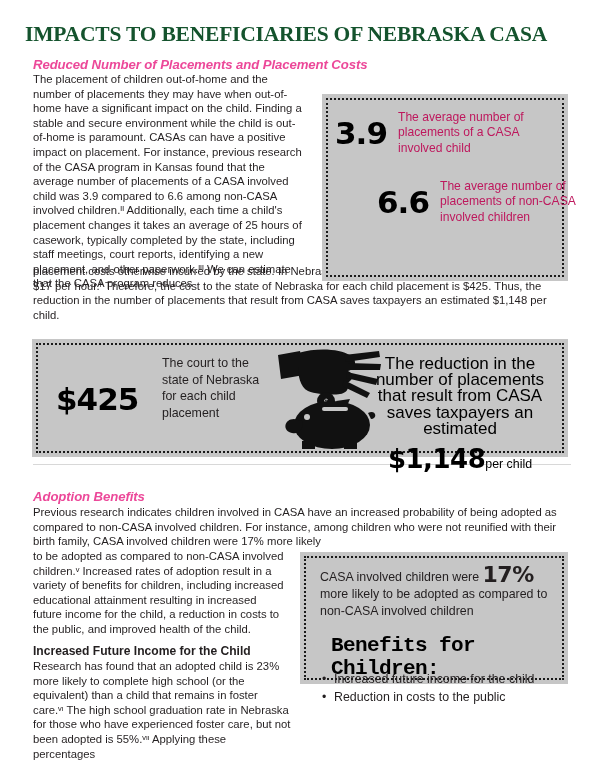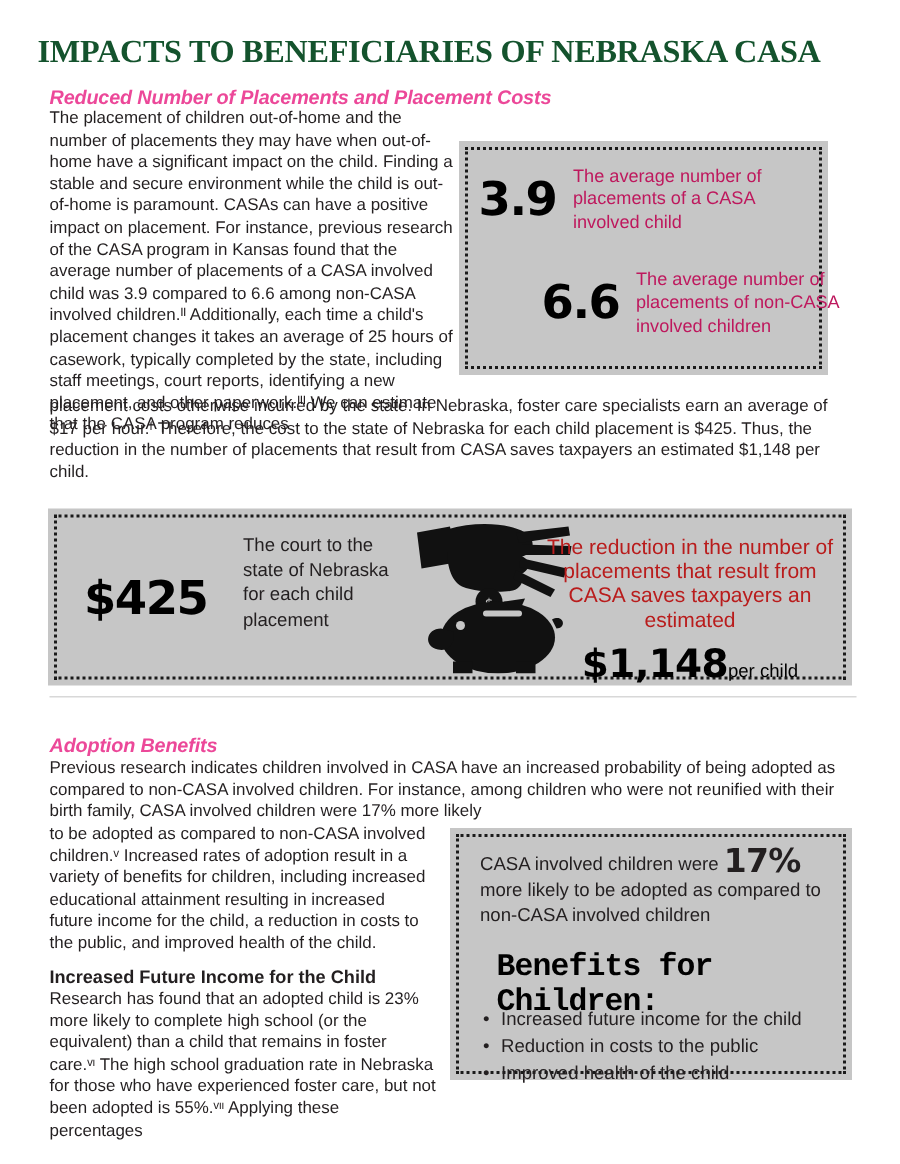--- a/index.html
+++ b/index.html
@@ -71,21 +71,21 @@
   }
   .statbox .dotborder {
     position: absolute;
     left: 4px; top: 4px; right: 4px; bottom: 4px;
     border: 2px dotted #1a1a1a;
     box-sizing: border-box;
     pointer-events: none;
   }
 
   
-  #box-placements { left: 306px; top: 94px; width: 246px; height: 156px; }
+  #box-placements { left: 322px; top: 94px; width: 246px; height: 187px; }
   .stat-row { position: absolute; display: flex; align-items: center; }
   .stat-num {
     font-size: 31px;
     font-weight: bold;
     font-family: "DejaVu Sans", sans-serif;
     color: #000;
     letter-spacing: -1px;
     width: 62px;
     text-align: center;
     flex: none;
@@ -123,41 +123,41 @@
     left: 246px; top: 10px;
     width: 104px; height: 100px;
   }
   .savings-block {
     position: absolute;
     left: 330px; top: 17px;
     width: 196px;
     text-align: center;
   }
   .savings-desc {
-    font-size: 14px;
+    font-size: 17px;
     line-height: 16.2px;
-    color: #b91c1c;
+    color: #000000;
   }
   .savings-amount {
     margin-top: 7px;
     font-size: 26px;
     font-weight: bold;
     font-family: "DejaVu Sans", sans-serif;
     letter-spacing: -0.5px;
     color: #000;
   }
   .savings-amount .suffix {
     font-size: 12.4px;
     font-weight: normal;
     font-family: "Liberation Sans", sans-serif;
     letter-spacing: 0;
   }
 
   
-  #box-benefits { left: 300px; top: 552px; width: 268px; height: 168px; }
+  #box-benefits { left: 300px; top: 552px; width: 268px; height: 132px; }
   .pct-line {
     position: absolute;
     left: 20px; top: 14px;
     width: 230px;
     font-size: 12.4px;
     line-height: 17px;
     color: #231f20;
   }
   .pct-line .big {
     font-size: 22px;
@@ -293,17 +293,16 @@
       <span>CASA involved children were</span>
       <span class="big">17%</span>
       <span>more likely to be adopted as compared to non-CASA involved children</span>
     </div>
 
     <div class="benefits-title">Benefits for Children:</div>
 
     <ul class="benefits-list">
       <li>Increased future income for the child</li>
       <li>Reduction in costs to the public</li>
-      <li>Improved health of the child</li>
     </ul>
   </div>
 
 </div>
 
 </body></html>

